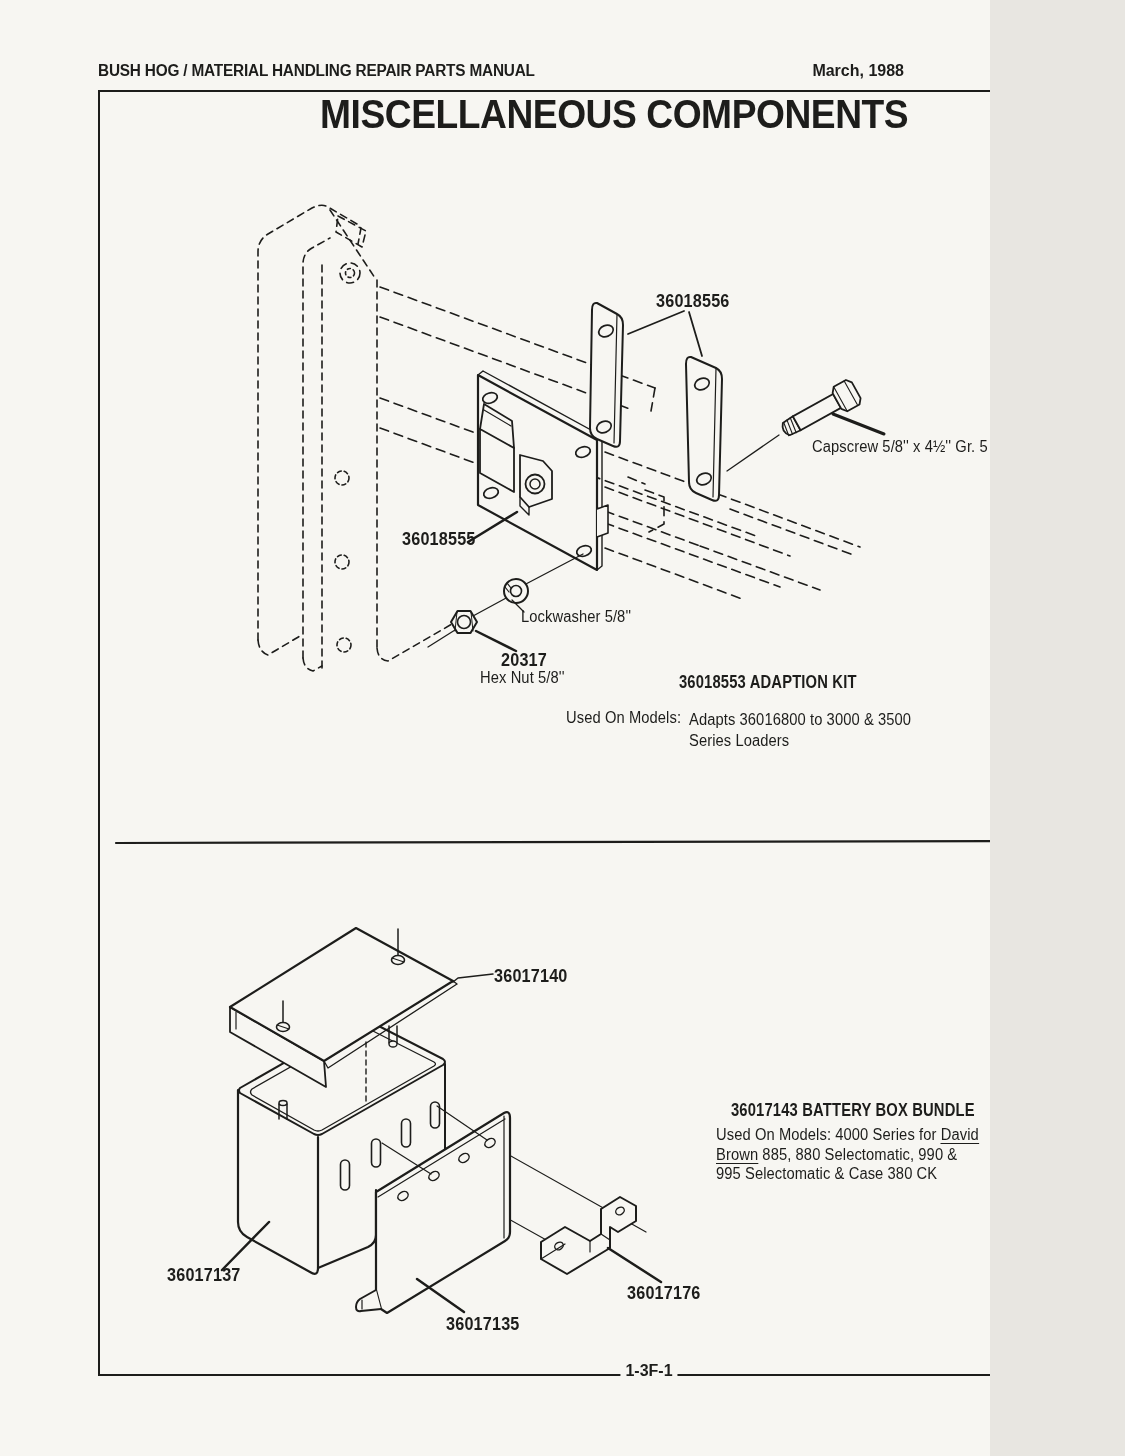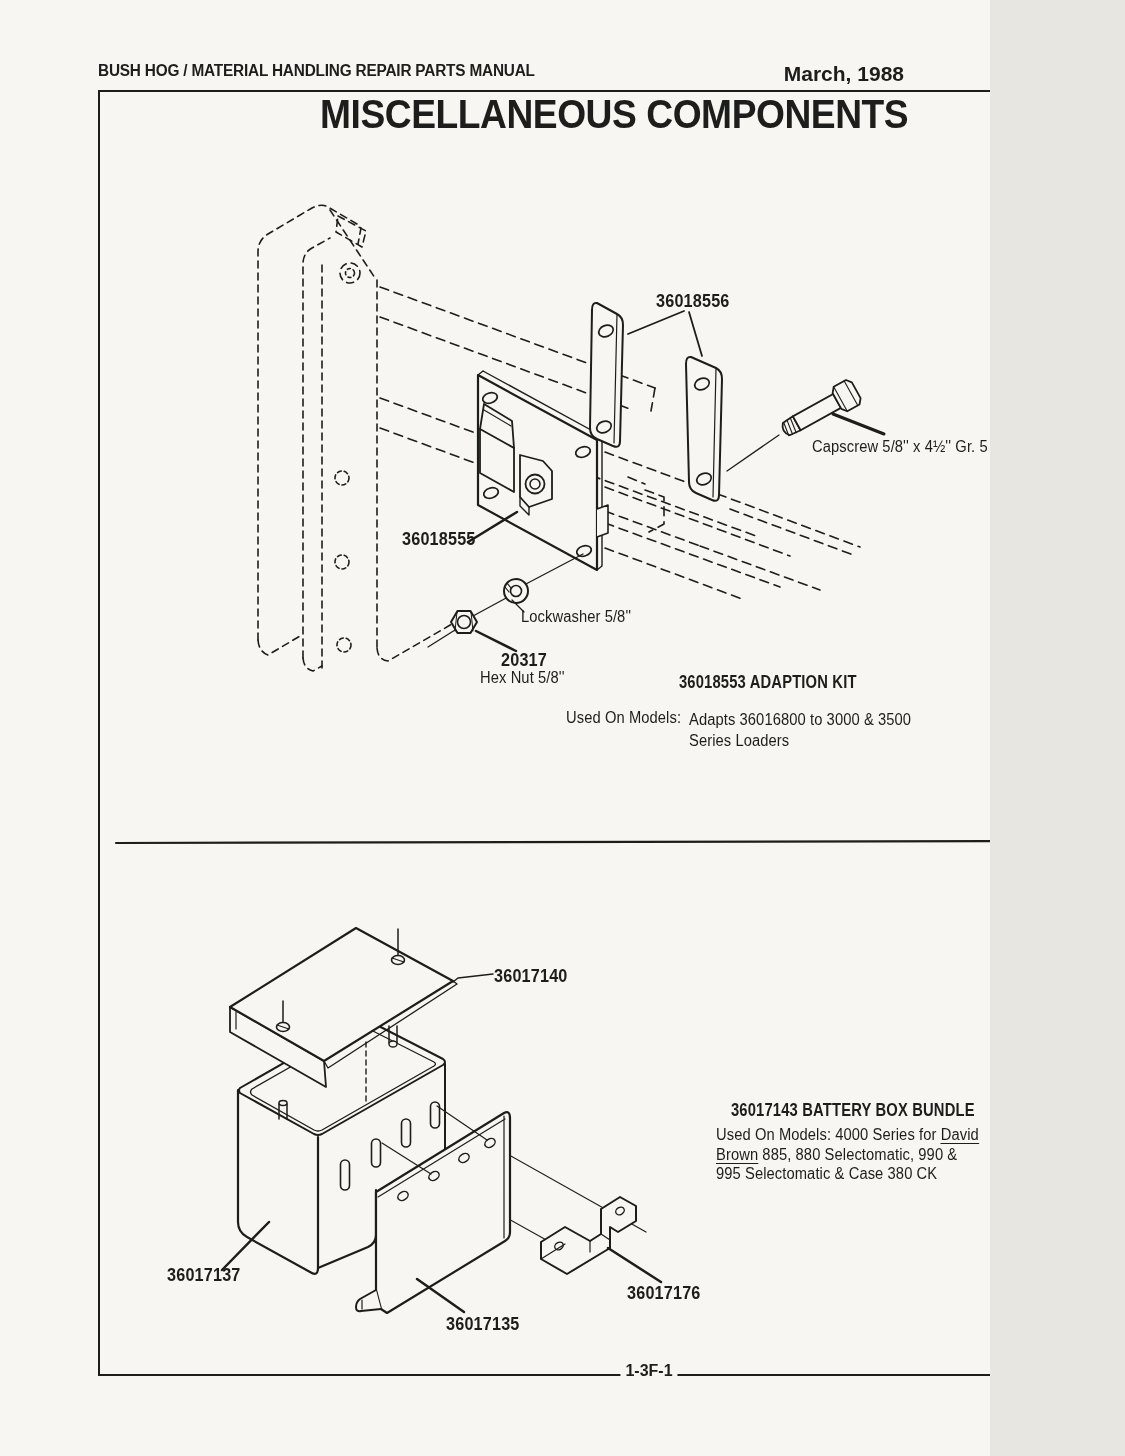--- a/index.html
+++ b/index.html
@@ -1,20 +1,20 @@
 <!DOCTYPE html>
 <html><head>
 <meta charset="utf-8">
 <style>
   html,body{margin:0;padding:0;background:#e8e6e1;}
   .page{position:relative;width:990px;height:1456px;background:#f7f6f2;overflow:hidden;
         font-family:"Liberation Sans",sans-serif;color:#1d1d1b;}
   .abs{position:absolute;white-space:nowrap;}
   .hdr{font-size:16px;font-weight:bold;letter-spacing:-0.2px;transform:scaleX(.96);transform-origin:0 0;}
-  .hdr-date{font-size:21px;font-weight:bold;transform-origin:100% 0;}
+  .hdr-date{font-size:16px;font-weight:bold;transform-origin:100% 0;}
   .border-box{position:absolute;left:98px;top:90px;width:941px;height:1282px;border:2.5px solid #1d1d1b;}
   .page-title{font-size:40px;font-weight:bold;letter-spacing:-0.5px;transform:scaleX(.93);transform-origin:0 0;}
   .part-label{font-size:18px;font-weight:bold;letter-spacing:.2px;transform:scaleX(.9);transform-origin:0 0;}
   .body-text{font-size:16px;letter-spacing:.1px;transform:scaleX(.92);transform-origin:0 0;}
   .kit-title{font-size:18px;font-weight:bold;letter-spacing:.2px;transform:scaleX(.82);transform-origin:0 0;}
   .usedon-lines div{line-height:21px;}
   .bat-lines div{line-height:19.5px;}
   .und{border-bottom:1.6px solid #1d1d1b;}
   .footer-num{font-size:16px;font-weight:bold;background:#f7f6f2;padding:0 5px;transform:translateX(-50%);margin-left:48px;}
   svg.linework{position:absolute;left:0;top:0;}

